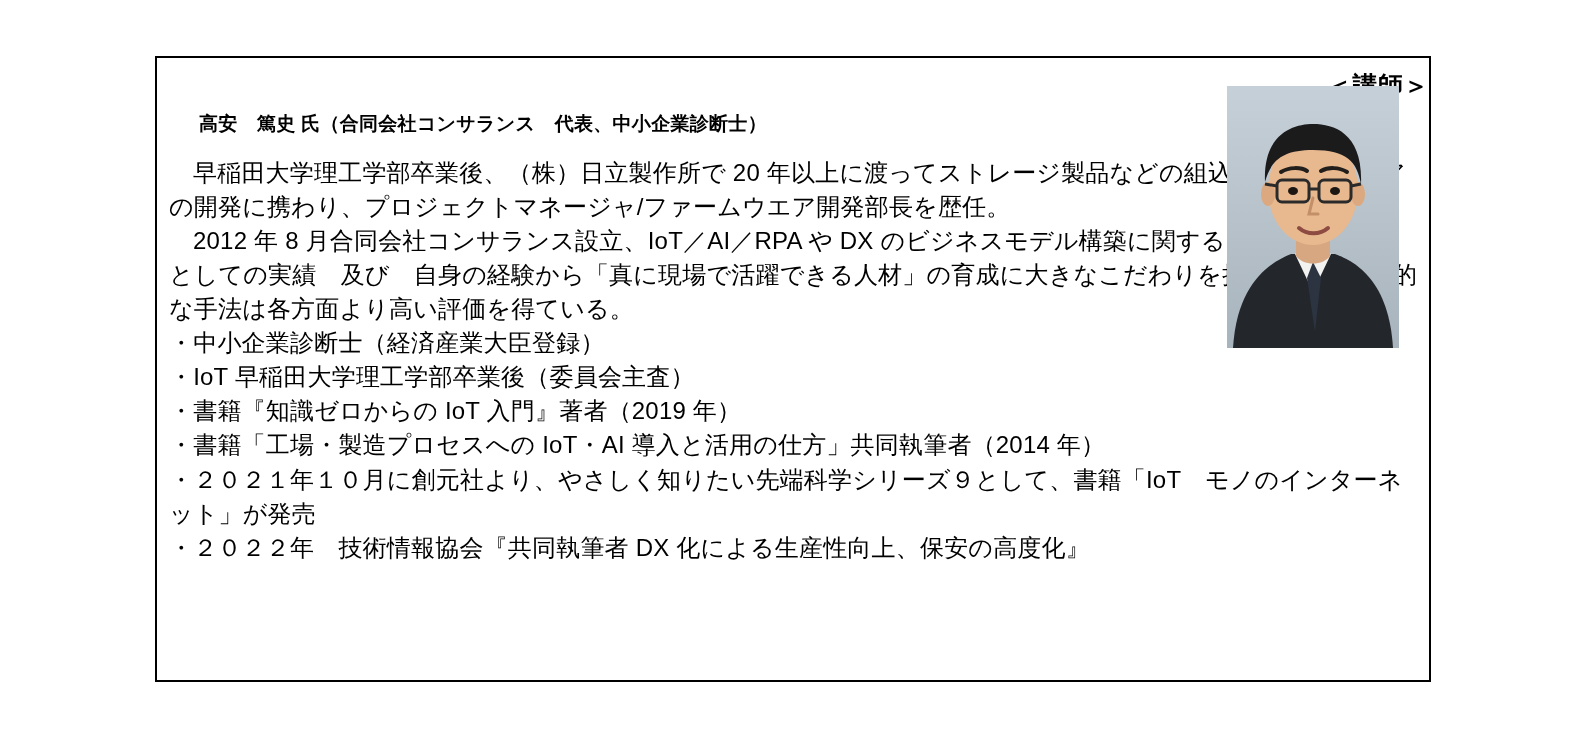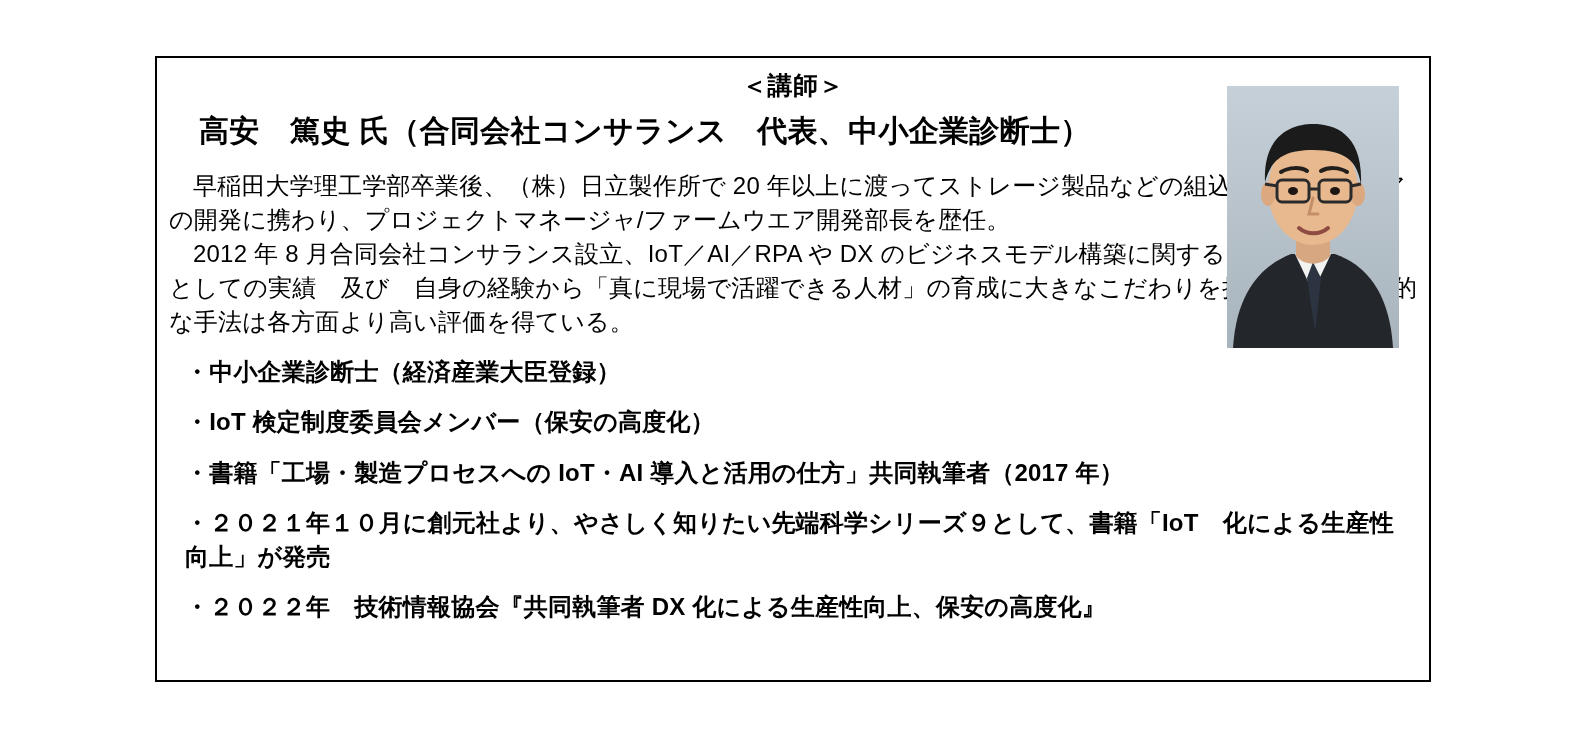--- a/index.html
+++ b/index.html
@@ -28,29 +28,29 @@
     border: 2px solid #000000;
     box-sizing: border-box;
     background: #ffffff;
   }
   .inner {
     position: relative;
     width: 100%;
     height: 100%;
   }
   .heading {
-    text-align: center;
+    text-align: right;
     font-size: 25px;
     font-weight: bold;
     letter-spacing: 0.5px;
     margin-top: 12px;
     line-height: 1.2;
   }
   .name-line {
-    font-size: 30px;
+    font-size: 19px;
     font-weight: bold;
     margin-top: 13px;
     padding-left: 42px;
     line-height: 1.2;
     letter-spacing: 0.3px;
   }
   .body-text {
     margin-top: 20px;
     padding-left: 12px;
     padding-right: 8px;
@@ -61,23 +61,22 @@
   .para {
     margin: 0;
     text-indent: 24px;
   }
   .list {
     margin: 0;
     padding: 0;
     list-style: none;
   }
   .list li {
-    margin: 16px;
+    margin: 0;
     padding: 0;
-    font-weight: bold;
   }
   .sub-indent {
     padding-left: 36px;
   }
   .photo {
     position: absolute;
     right: 30px;
     top: 16px;
     width: 172px;
     height: 262px;
@@ -98,23 +97,24 @@
 
       <div class="heading">＜講師＞</div>
 
       <div class="name-line">高安　篤史 氏（合同会社コンサランス　代表、中小企業診断士）</div>
 
       <div class="body-text">
         <p class="para">早稲田大学理工学部卒業後、（株）日立製作所で 20 年以上に渡ってストレージ製品などの組込みソフトウェアの開発に携わり、プロジェクトマネージャ/ファームウエア開発部長を歴任。</p>
         <p class="para">2012 年 8 月合同会社コンサランス設立、IoT／AI／RPA や DX のビジネスモデル構築に関するコンサルタントとしての実績　及び　自身の経験から「真に現場で活躍できる人材」の育成に大きなこだわりを持ち、その実践的な手法は各方面より高い評価を得ている。</p>
         <ul class="list">
           <li>・中小企業診断士（経済産業大臣登録）</li>
-          <li>・IoT 検定制度委員会メンバー（保安の高度化）</li>
-          <li>・書籍「工場・製造プロセスへの IoT・AI 導入と活用の仕方」共同執筆者（2017 年）</li>
-          <li>・２０２１年１０月に創元社より、やさしく知りたい先端科学シリーズ９として、書籍「IoT　化による生産性向上」が発売</li>
+          <li>・IoT 早稲田大学理工学部卒業後（委員会主査）</li>
+          <li>・書籍『知識ゼロからの IoT 入門』著者（2019 年）</li>
+          <li>・書籍「工場・製造プロセスへの IoT・AI 導入と活用の仕方」共同執筆者（2014 年）</li>
+          <li>・２０２１年１０月に創元社より、やさしく知りたい先端科学シリーズ９として、書籍「IoT　モノのインターネット」が発売</li>
           <li>・２０２２年　技術情報協会『共同執筆者 DX 化による生産性向上、保安の高度化』</li>
         </ul>
       </div>
 
       <div class="photo">
         <svg width="172" height="262" viewBox="0 0 172 262">
           <defs>
             <linearGradient id="bg" x1="0" y1="0" x2="0" y2="1">
               <stop offset="0%" stop-color="#c6d0d8"></stop>
               <stop offset="100%" stop-color="#a8b4bd"></stop>

